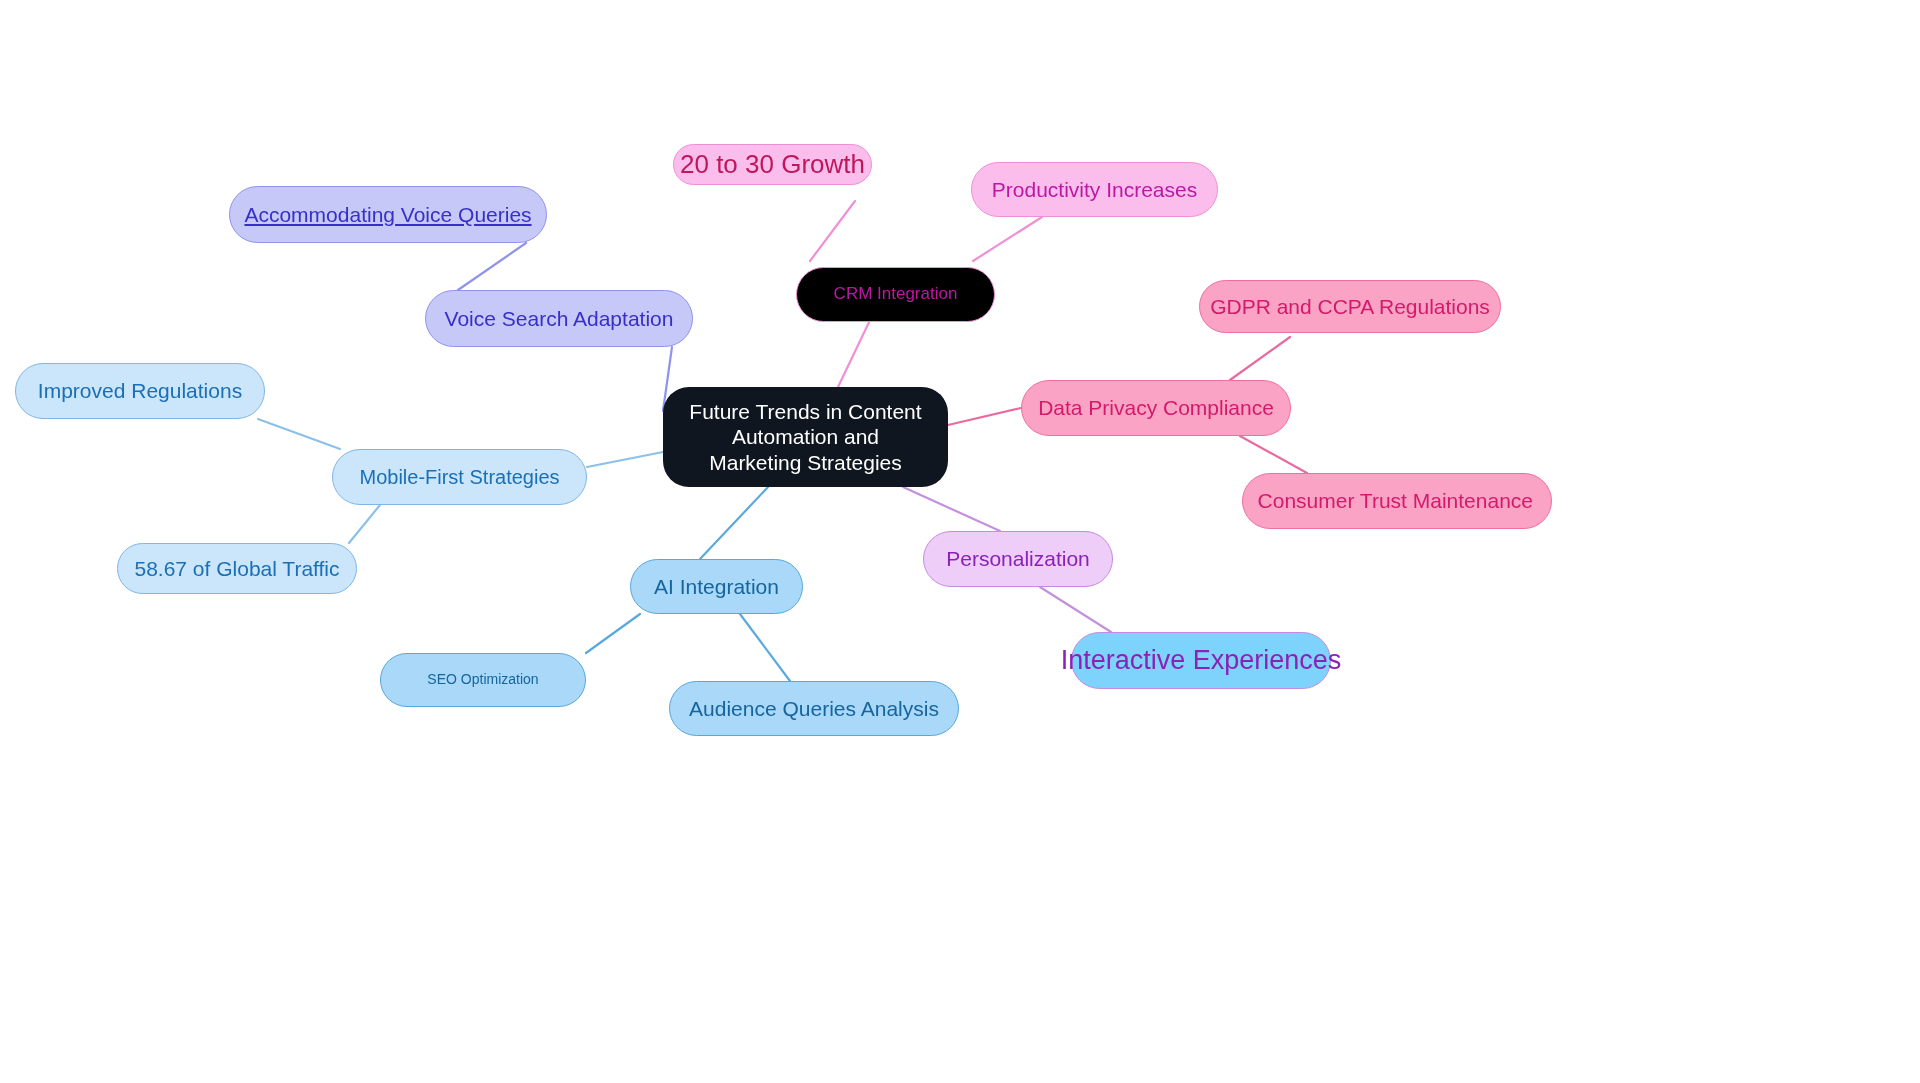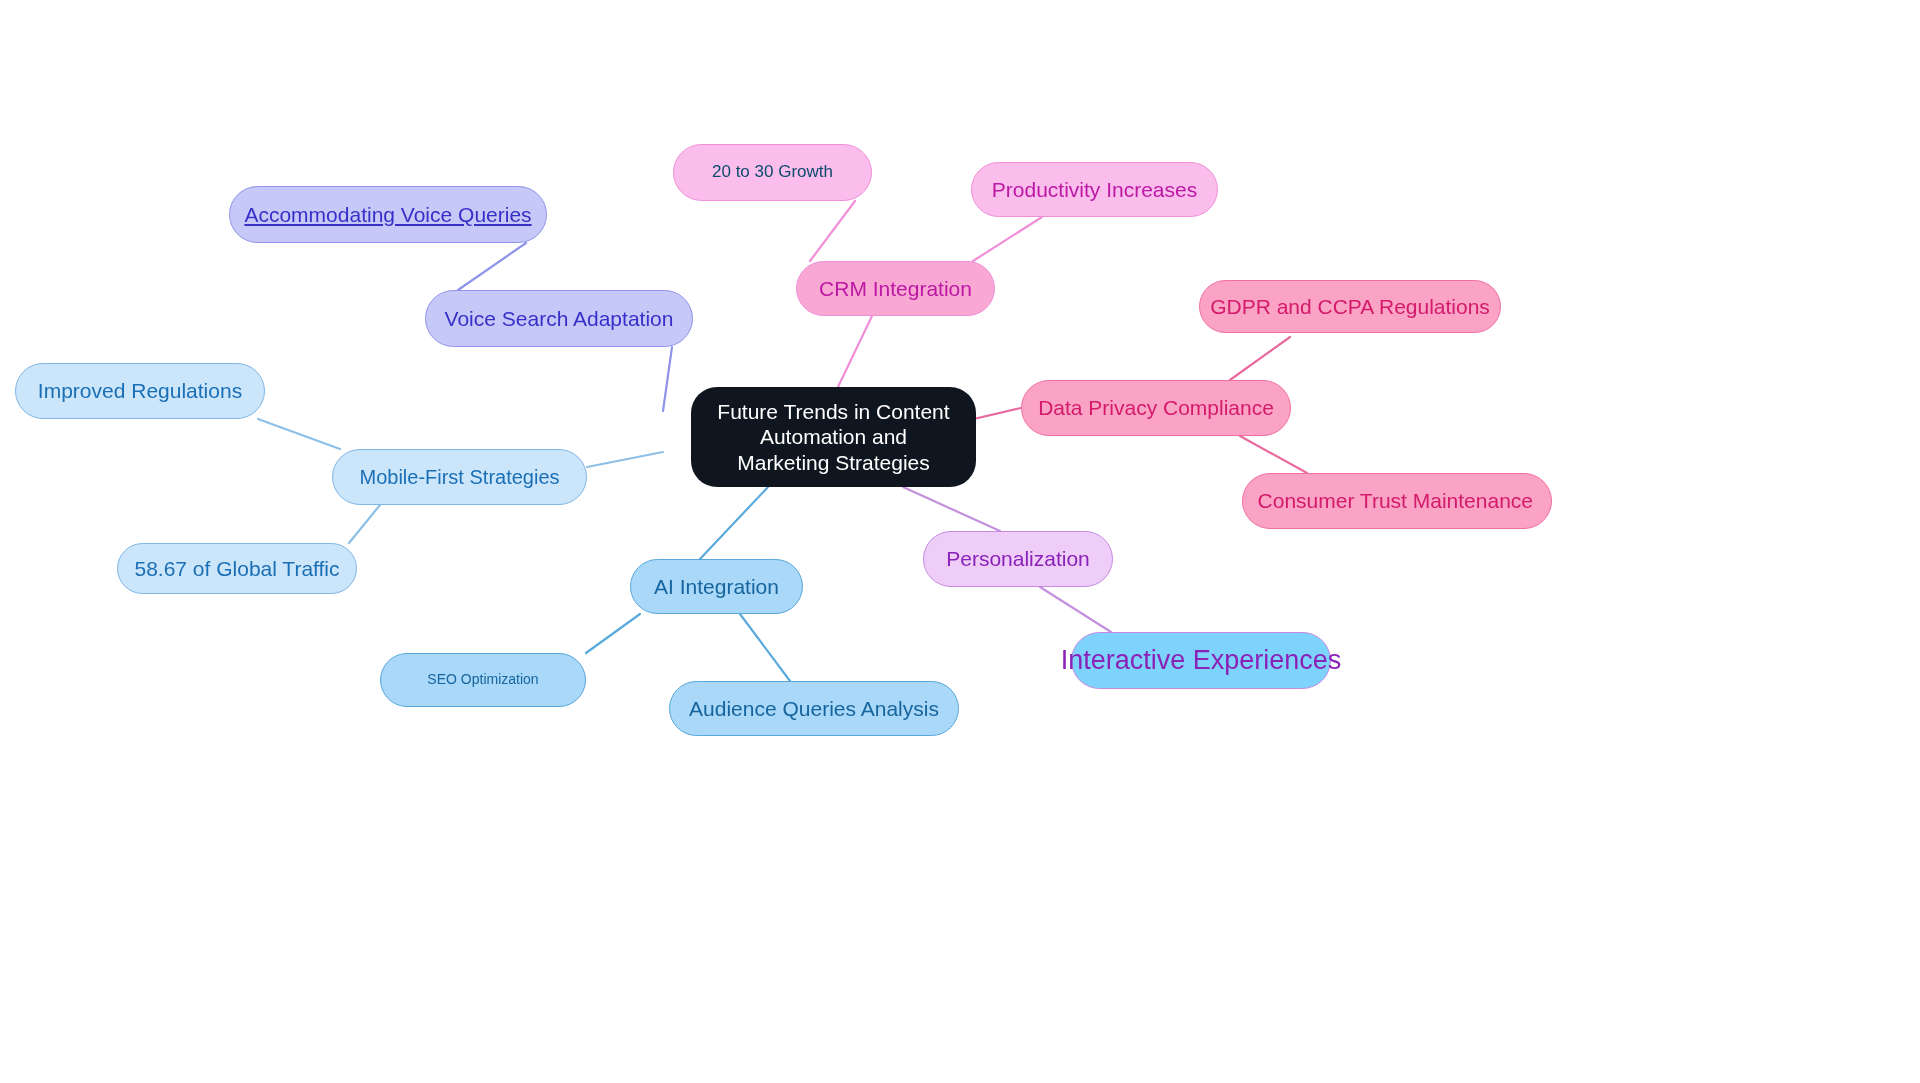--- a/index.html
+++ b/index.html
@@ -35,21 +35,20 @@
     border-radius: 32px;
     padding: 0 18px;
     white-space: nowrap;
     line-height: 1.22;
   }
   .node-root {
     white-space: normal;
     border-radius: 26px;
     border-width: 0;
     padding: 0 22px;
-    margin-left: 28px;
   }
   .node-label {
     display: block;
   }
 </style>
 </head>
 <body>
 
 <div id="canvas">
   <svg id="edges" viewBox="0 0 1920 1083" width="1920" height="1083" xmlns="http://www.w3.org/2000/svg">
@@ -91,24 +90,24 @@
       </div>
       <div class="node" style="left: 630px; top: 559px; width: 173px; height: 55px; background: rgb(169, 216, 248); border-color: rgb(88, 168, 221); color: rgb(23, 101, 158); font-size: 21px;">
         <span class="node-label">AI Integration</span>
       </div>
       <div class="node" style="left: 380px; top: 653px; width: 206px; height: 54px; background: rgb(169, 216, 248); border-color: rgb(88, 168, 221); color: rgb(23, 101, 158); font-size: 14px;">
         <span class="node-label">SEO Optimization</span>
       </div>
       <div class="node" style="left: 669px; top: 681px; width: 290px; height: 55px; background: rgb(169, 216, 248); border-color: rgb(88, 168, 221); color: rgb(23, 101, 158); font-size: 21px;">
         <span class="node-label">Audience Queries Analysis</span>
       </div>
-      <div class="node" style="left: 796px; top: 261px; width: 199px; height: 55px; background: #f9a8d4; border-color: rgb(240, 143, 216); color: rgb(188, 24, 164); font-size: 21px;">
+      <div class="node" style="left: 796px; top: 267px; width: 199px; height: 55px; background: #000000; border-color: rgb(240, 143, 216); color: rgb(188, 24, 164); font-size: 17px;">
         <span class="node-label">CRM Integration</span>
       </div>
-      <div class="node" style="left: 673px; top: 144px; width: 199px; height: 57px; background: rgb(251, 189, 236); border-color: rgb(240, 143, 216); color: #0c4a6e; font-size: 17px;">
+      <div class="node" style="left: 673px; top: 144px; width: 199px; height: 41px; background: rgb(251, 189, 236); border-color: rgb(240, 143, 216); color: #be185d; font-size: 26px;">
         <span class="node-label">20 to 30 Growth</span>
       </div>
       <div class="node" style="left: 971px; top: 162px; width: 247px; height: 55px; background: rgb(251, 189, 236); border-color: rgb(240, 143, 216); color: rgb(188, 24, 164); font-size: 21px;">
         <span class="node-label">Productivity Increases</span>
       </div>
       <div class="node" style="left: 1021px; top: 380px; width: 270px; height: 56px; background: rgb(251, 163, 196); border-color: rgb(239, 111, 161); color: rgb(211, 26, 107); font-size: 21px;">
         <span class="node-label">Data Privacy Compliance</span>
       </div>
       <div class="node" style="left: 1199px; top: 280px; width: 302px; height: 53px; background: rgb(251, 163, 196); border-color: rgb(239, 111, 161); color: rgb(211, 26, 107); font-size: 21px;">
         <span class="node-label">GDPR and CCPA Regulations</span>

